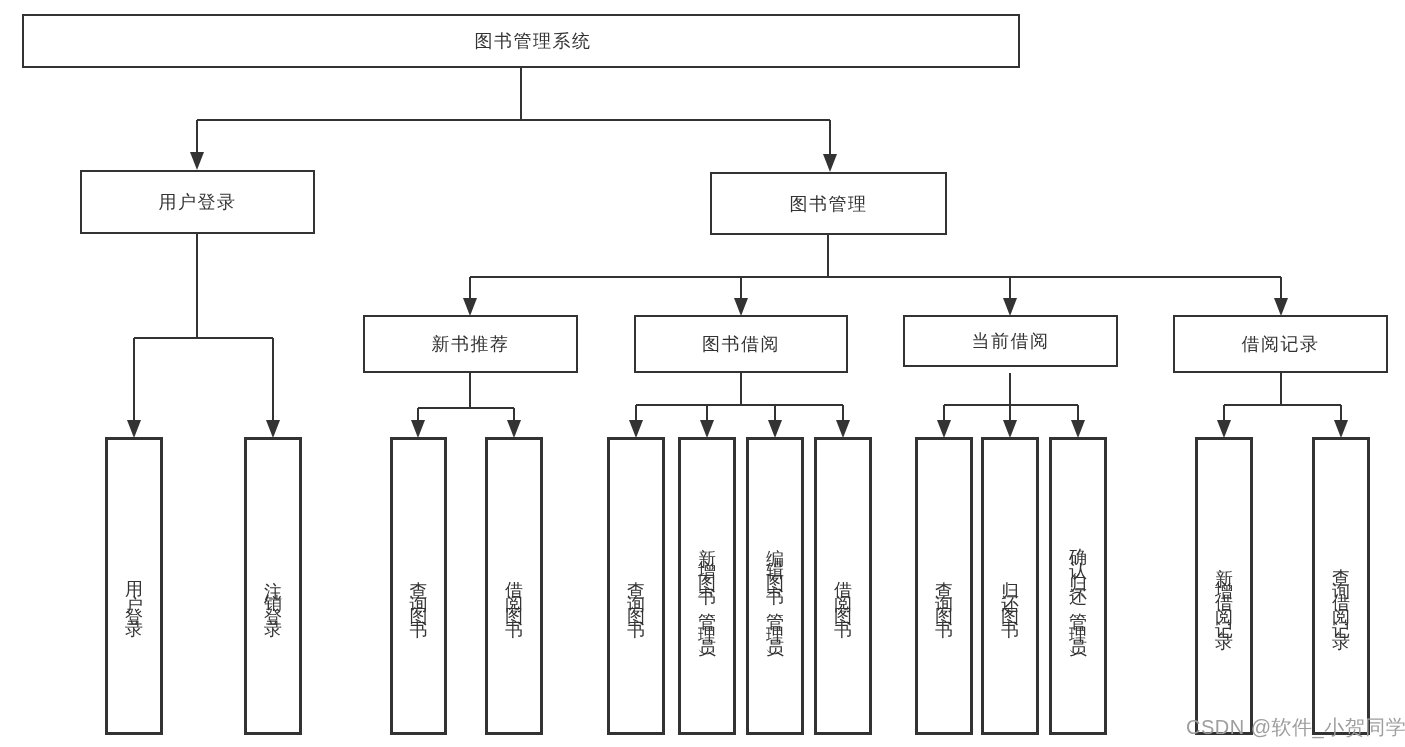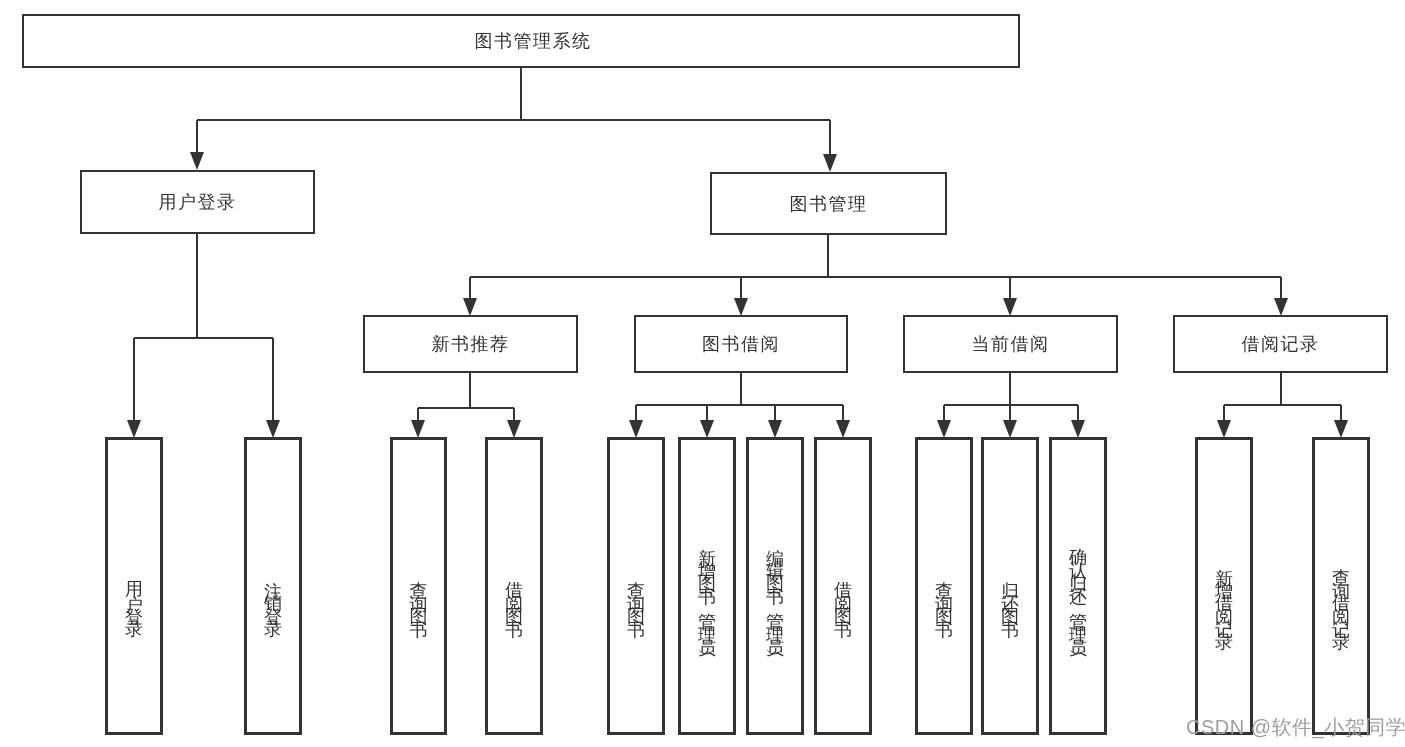--- a/index.html
+++ b/index.html
@@ -81,21 +81,21 @@
   <div class="node" style="left:363px;top:315px;width:215px;height:58px;">
     <span class="hlabel">新书推荐</span>
   </div>
 
   <div class="node" style="left:710px;top:172px;width:237px;height:63px;">
     <span class="hlabel">图书管理</span>
   </div>
   <div class="node" style="left:634px;top:315px;width:214px;height:58px;">
     <span class="hlabel">图书借阅</span>
   </div>
-  <div class="node" style="left:903px;top:315px;width:215px;height:58px;justify-content:center;">
+  <div class="node" style="left:903px;top:315px;width:215px;height:52px;justify-content:center;">
     <span class="hlabel">当前借阅</span>
   </div>
   <div class="node" style="left:1173px;top:315px;width:215px;height:58px;text-align:right;">
     <span class="hlabel">借阅记录</span>
   </div>
 
   <div class="node leaf" style="left:105px;top:437px;width:58px;height:298px;">
     <span class="vlabel">用户登录</span>
   </div>
   <div class="node leaf" style="left:244px;top:437px;width:58px;height:298px;">

